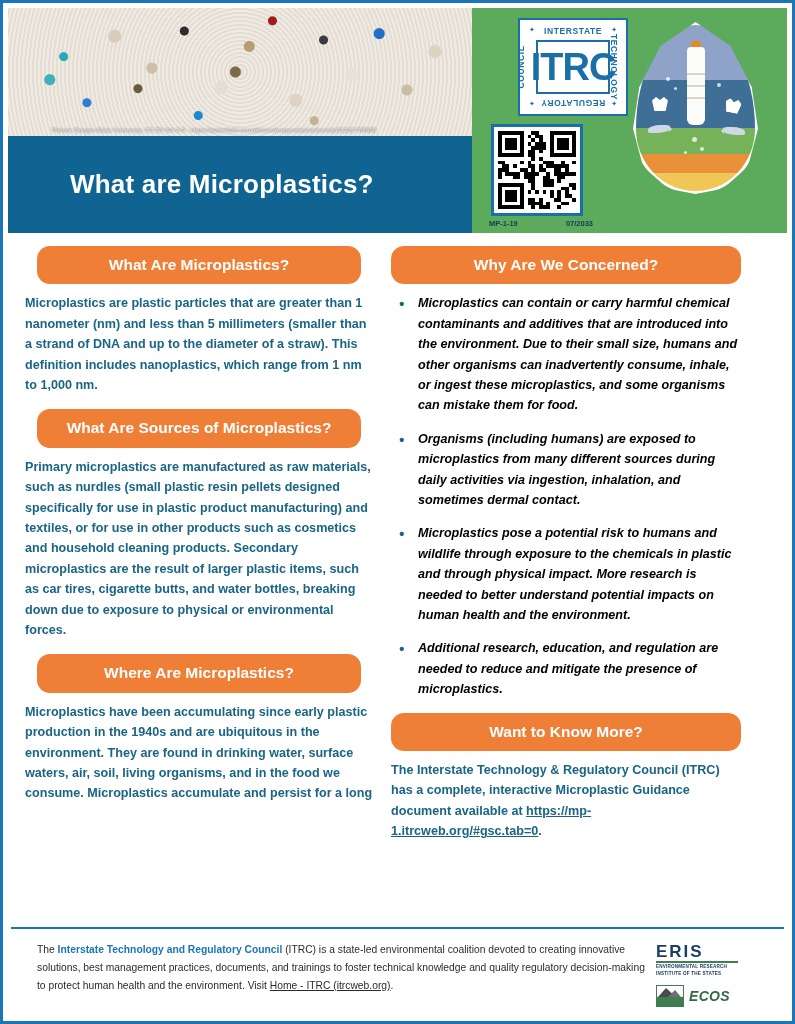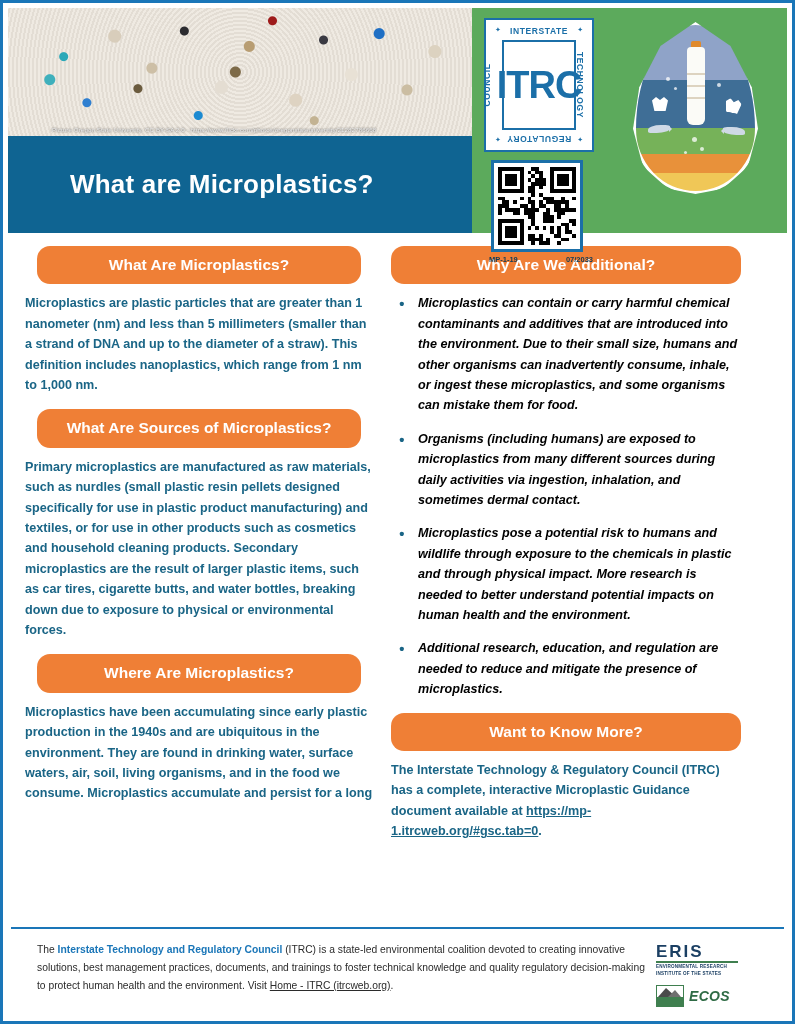--- a/index.html
+++ b/index.html
@@ -84,23 +84,24 @@
     display: flex;
     align-items: flex-start;
     padding: 10px 4px 0 12px;
     gap: 6px;
   }
 
   
   .itrc-block { width: 118px; }
   .itrc-logo {
     position: relative;
-    width: 110px; height: 134px;
+    width: 110px; height: 98px;
     background: #ffffff;
     border: 2px solid #1b6fa8;
+    margin-left: 34px;
   }
   .itrc-word {
     position: absolute;
     color: #1b6fa8;
     font-size: 8.5px;
     font-weight: bold;
     letter-spacing: .6px;
     white-space: nowrap;
   }
   .itrc-top { top: 6px; left: 50%; transform: translateX(-50%); }
@@ -781,21 +782,21 @@
       <div class="para">Primary microplastics are manufactured as raw materials, such as nurdles (small plastic resin pellets designed specifically for use in plastic product manufacturing) and textiles, or for use in other products such as cosmetics and household cleaning products. Secondary microplastics are the result of larger plastic items, such as car tires, cigarette butts, and water bottles, breaking down due to exposure to physical or environmental forces.</div>
 
       <div class="sec-head wide">Where Are Microplastics?</div>
       <div class="para">Microplastics have been accumulating since early plastic production in the 1940s and are ubiquitous in the environment. They are found in drinking water, surface waters, air, soil, living organisms, and in the food we consume. Microplastics accumulate and persist for a long</div>
 
     </div>
 
     <div class="col-right">
 
 
-      <div class="sec-head">Why Are We Additional?</div>
+      <div class="sec-head">Why Are We Concerned?</div>
 
       <ul class="bullets">
         <li>Microplastics can contain or carry harmful chemical contaminants and additives that are introduced into the environment. Due to their small size, humans and other organisms can inadvertently consume, inhale, or ingest these microplastics, and some organisms can mistake them for food.</li>
         <li>Organisms (including humans) are exposed to microplastics from many different sources during daily activities via ingestion, inhalation, and sometimes dermal contact.</li>
         <li>Microplastics pose a potential risk to humans and wildlife through exposure to the chemicals in plastic and through physical impact. More research is needed to better understand potential impacts on human health and the environment.</li>
         <li>Additional research, education, and regulation are needed to reduce and mitigate the presence of microplastics.</li>
       </ul>
 
       <div class="sec-head">Want to Know More?</div>
 

